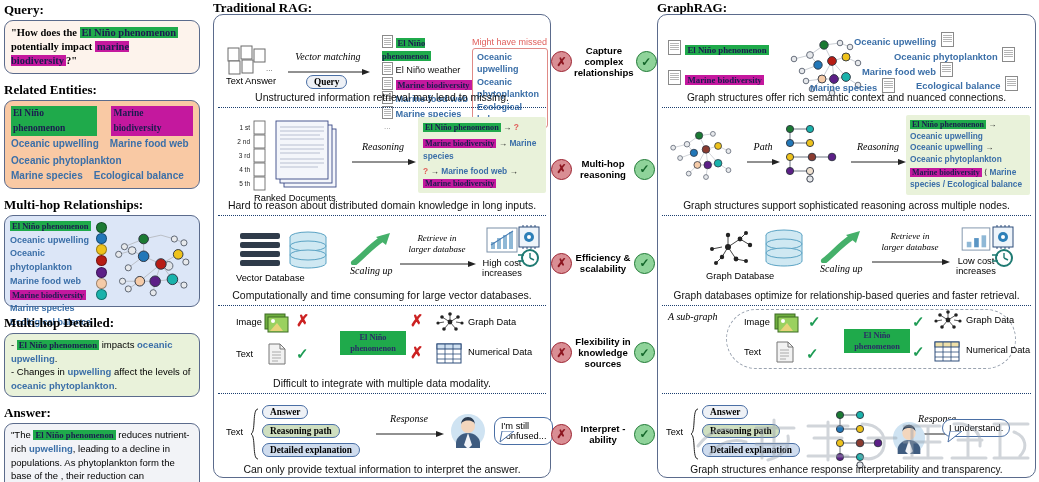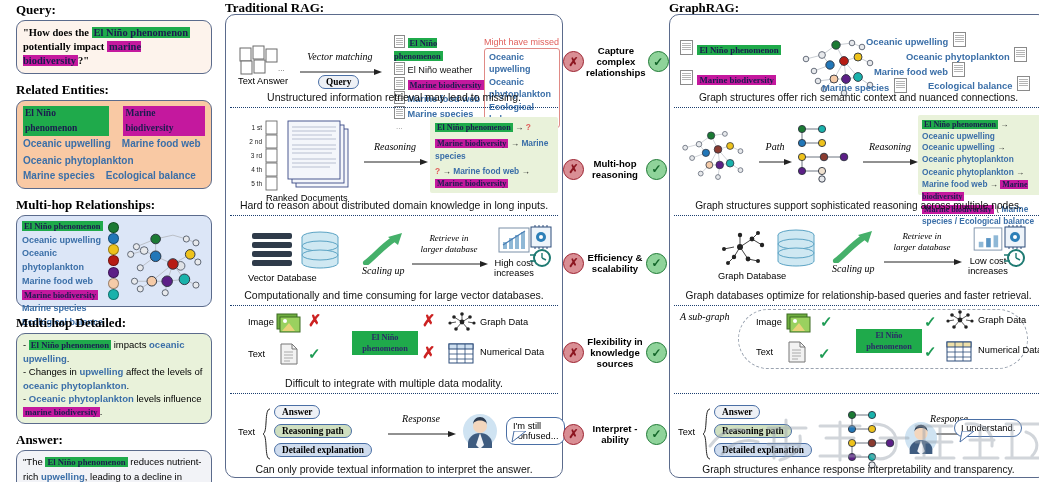--- a/index.html
+++ b/index.html
@@ -1,17 +1,17 @@
 <!DOCTYPE html>
 <html><head>
 <meta charset="utf-8">
 <style>
   html,body{margin:0;padding:0;background:#fff;}
   body{width:1039px;height:482px;overflow:hidden;font-family:"Liberation Sans",sans-serif;color:#000;}
-  .page{position:relative;width:843px;height:482px;margin-left:12px;}
+  .page{position:relative;width:843px;height:482px;}
 
   
   .hl-green{background:#1faa4b;color:#1b1b4f;font-family:"Liberation Serif",serif;font-weight:bold;padding:0 2px;}
   .hl-magenta{background:#c4189e;color:#1b1b4f;font-family:"Liberation Serif",serif;font-weight:bold;padding:0 2px;}
   .blue{color:#3b6fa8;font-weight:bold;}
   .sec-title{font-family:"Liberation Serif",serif;font-weight:bold;font-size:13px;}
   .colhead{font-family:"Liberation Serif",serif;font-weight:bold;font-size:13px;}
 
   
   .left{position:absolute;left:4px;top:2px;width:196px;}
@@ -139,21 +139,20 @@
           <circle cx="30" cy="62" r="5" fill="#f5cba8"></circle>
           <circle cx="64" cy="60" r="5.5" fill="#19b2ab"></circle>
         </g>
       </svg>
     </div>
 
     <div class="sec-title" style="margin-top:8px;">Multi-hop Detailed:</div>
     <div class="box reason-box" style="margin-top:2px;">
       <div>- <span class="hl-green" style="font-size:8.7px;">El Niño phenomenon</span> impacts <span class="blue">oceanic upwelling</span>.</div>
       <div>- Changes in <span class="blue">upwelling</span> affect the levels of <span class="blue">oceanic phytoplankton</span>.</div>
-      <div>- <span class="blue">Oceanic phytoplankton</span> levels influence <span class="hl-magenta" style="font-size:8.7px;">marine biodiversity</span>.</div>
     </div>
 
     <div class="sec-title" style="margin-top:8px;">Answer:</div>
     <div class="box answer-box" style="margin-top:2px;">
       <span>"The <span class="hl-green" style="font-size:8.7px;">El Niño phenomenon</span> reduces nutrient-rich <span class="blue">upwelling</span>, leading to a decline in  populations. As phytoplankton form the base of the , their reduction can significantly affect the entire , leading to decreased population sizes in  and potential disruptions in ."</span>
     </div>
   </div>
 
   <div class="colhead" style="position:absolute;left:213px;top:0px;">Traditional RAG:</div>
   <div class="colhead" style="position:absolute;left:657px;top:0px;">GraphRAG:</div>
@@ -549,21 +548,20 @@
         <div class="small-ital">Reasoning</div>
         <svg width="56" height="8" viewBox="0 0 56 8">
             <line x1="1" y1="4" x2="50" y2="4" stroke="#222" stroke-width="1"></line>
             <polygon points="56,4 48,1 48,7" fill="#222"></polygon>
           </svg>
       </div>
       <div class="kv-green" style="position:absolute;left:248px;top:8px;width:124px;height:80px;padding:4px 4px;box-sizing:border-box;">
         <div style="font-size:8.2px;line-height:11.6px;">
           <div><span class="hl-green" style="font-size:8px;">El Niño phenomenon</span> <span style="color:#222;">→</span> <span class="blue" style="font-size:8.3px;">Oceanic upwelling</span></div>
           <div><span class="blue" style="font-size:8.3px;">Oceanic upwelling</span> <span style="color:#222;">→</span> <span class="blue" style="font-size:8.3px;">Oceanic phytoplankton</span></div>
-          <div style="margin-top:2px;"><span class="blue" style="font-size:8.3px;">Oceanic phytoplankton</span> <span style="color:#222;">→</span> <span class="blue" style="font-size:8.3px;">Marine food web</span> <span style="color:#222;">→</span> <span class="hl-magenta" style="font-size:8px;">Marine biodiversity</span></div>
           <div style="margin-top:2px;"><span class="hl-magenta" style="font-size:8px;">Marine biodiversity</span> <span style="color:#222;">⟨</span> <span class="blue" style="font-size:8.3px;">Marine species / Ecological balance</span></div>
         </div>
       </div>
       <div class="row-cap">Graph structures support sophisticated reasoning across multiple nodes.</div>
     </div>
     <div class="divider" style="top:200px;"></div>
 
     <div class="row" style="position:absolute;left:0;top:200px;width:377px;height:90px;">
       <div style="position:absolute;left:48px;top:12px;">
         <svg width="110" height="42" viewBox="0 0 110 42">

